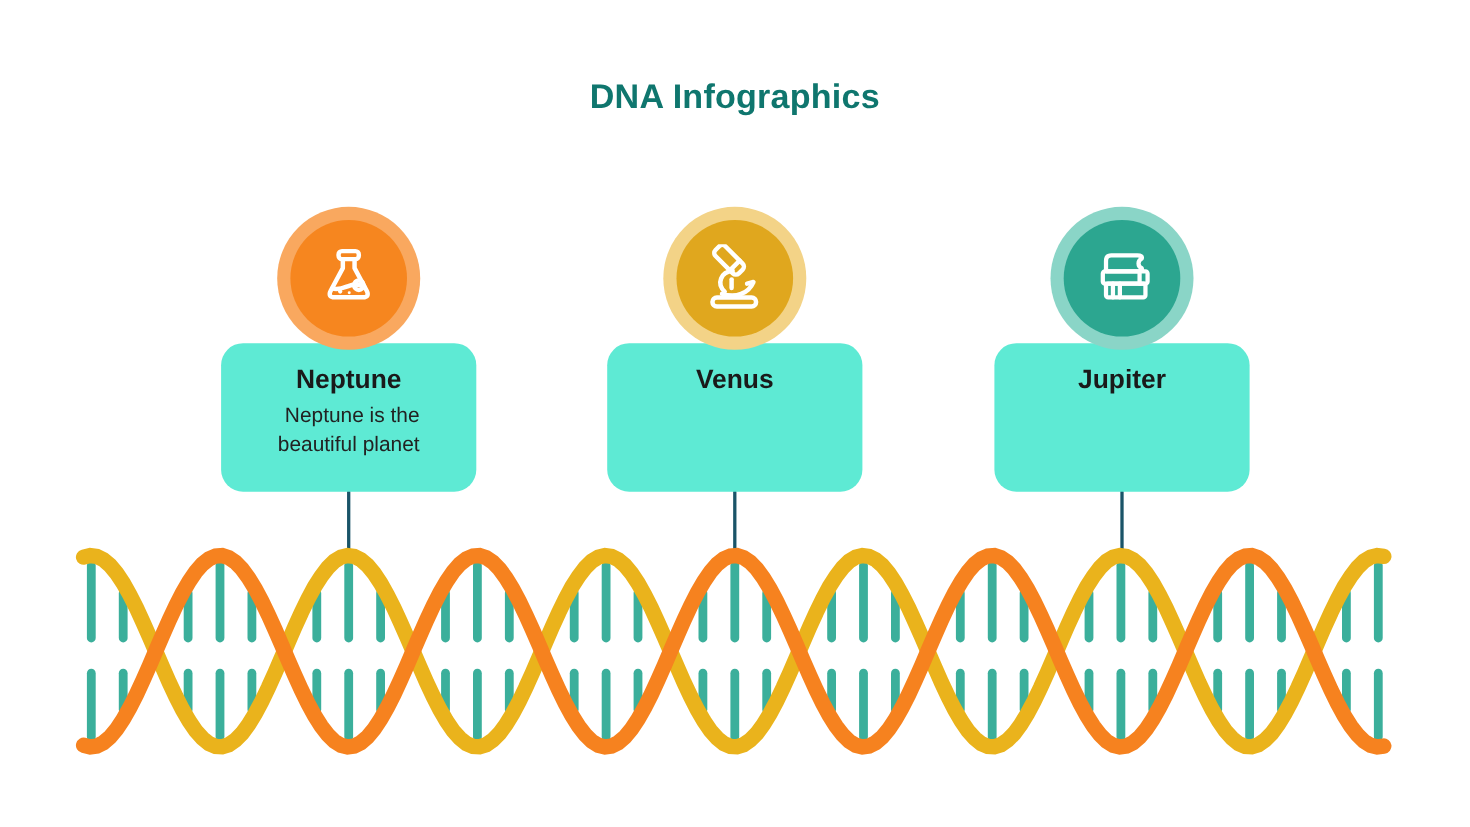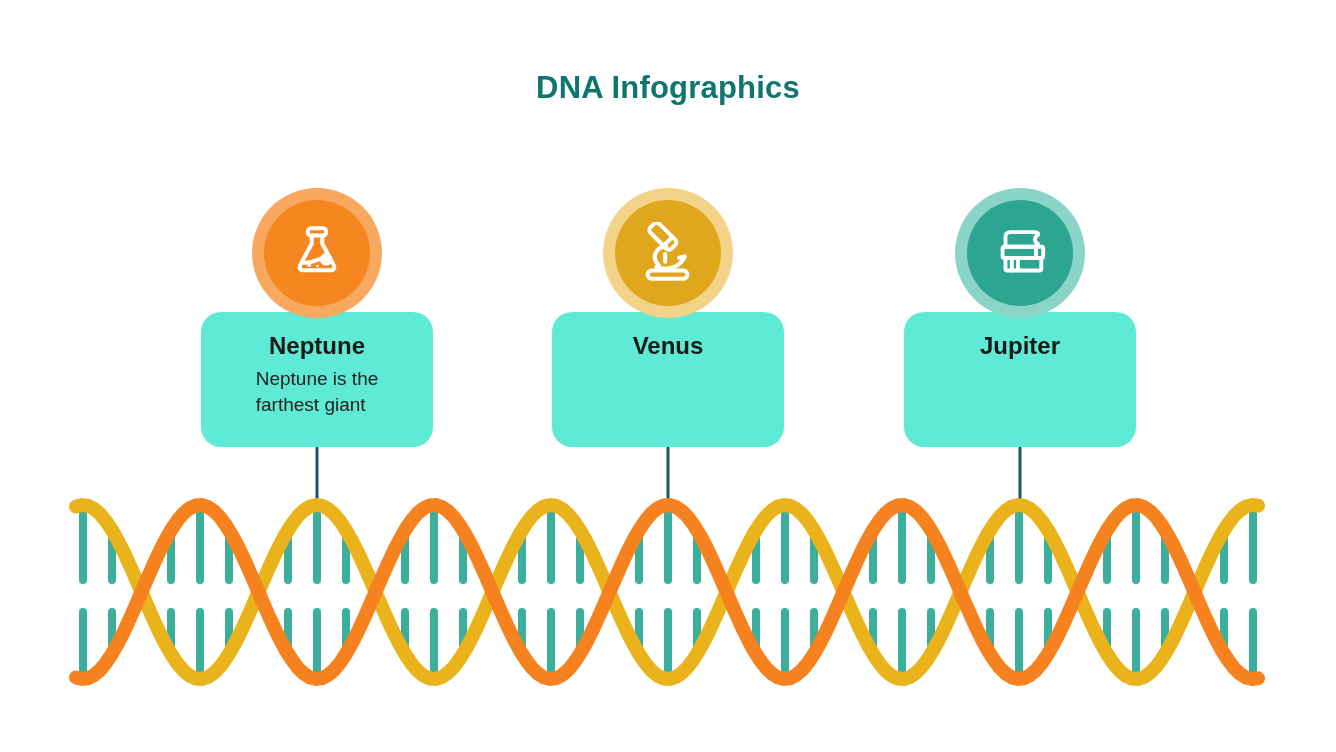--- a/index.html
+++ b/index.html
@@ -26,21 +26,21 @@
     box-sizing:border-box;
     display:flex;flex-direction:column;align-items:center;
     padding-top:19px;
     z-index:1;
   }
   .card-title{
     font-size:24px;font-weight:700;color:#1a1a1a;line-height:30px;
     text-align:center;
   }
   .card-desc{
-    margin-top:5px;text-align:left;
+    margin-top:5px;text-align:right;
     font-size:19px;color:#222222;line-height:26px;
   }
 
   .icon-ring{
     position:absolute;top:188px;left:-65px;width:130px;height:130px;
     border-radius:50%;z-index:2;
   }
   .icon-circle{
     position:absolute;top:12px;left:12px;width:106px;height:106px;
     border-radius:50%;
@@ -125,21 +125,21 @@
       <path d="M76 677.5 L82 679.0 L88 678.2 L94 675.2 L100 670.1 L106 662.9 L112 653.9 L118 643.3 L124 631.4 L130 618.4 L136 604.8 L142 590.8 L148 576.9 L154 563.3 L160 550.5 L166 538.8 L172 528.5 L178 519.7 L184 512.9 L190 508.1 L196 505.5 L202 505.1 L208 507.0 L214 511.1 L220 517.2 L226 525.4 L232 535.2 L238 546.5 L244 559.0 L250 572.3 L256 586.2 L262 600.2 L268 614.0 L274 627.2 L280 639.5 L286 650.6 L292 660.1 L298 667.9 L304 673.8 L310 677.5 L316 679.0 L322 678.2 L328 675.2 L334 670.1 L340 662.9 L346 653.9 L352 643.3 L358 631.4 L364 618.4 L370 604.8 L376 590.8 L382 576.9 L388 563.3 L394 550.5 L400 538.8 L406 528.5 L412 519.7 L418 512.9 L424 508.1 L430 505.5 L436 505.1 L442 507.0 L448 511.1 L454 517.2 L460 525.4 L466 535.2 L472 546.5 L478 559.0 L484 572.3 L490 586.2 L496 600.2 L502 614.0 L508 627.2 L514 639.5 L520 650.6 L526 660.1 L532 667.9 L538 673.8 L544 677.5 L550 679.0 L556 678.2 L562 675.2 L568 670.1 L574 662.9 L580 653.9 L586 643.3 L592 631.4 L598 618.4 L604 604.8 L610 590.8 L616 576.9 L622 563.3 L628 550.5 L634 538.8 L640 528.5 L646 519.7 L652 512.9 L658 508.1 L664 505.5 L670 505.1 L676 507.0 L682 511.1 L688 517.2 L694 525.4 L700 535.2 L706 546.5 L712 559.0 L718 572.3 L724 586.2 L730 600.2 L736 614.0 L742 627.2 L748 639.5 L754 650.6 L760 660.1 L766 667.9 L772 673.8 L778 677.5 L784 679.0 L790 678.2 L796 675.2 L802 670.1 L808 662.9 L814 653.9 L820 643.3 L826 631.4 L832 618.4 L838 604.8 L844 590.8 L850 576.9 L856 563.3 L862 550.5 L868 538.8 L874 528.5 L880 519.7 L886 512.9 L892 508.1 L898 505.5 L904 505.1 L910 507.0 L916 511.1 L922 517.2 L928 525.4 L934 535.2 L940 546.5 L946 559.0 L952 572.3 L958 586.2 L964 600.2 L970 614.0 L976 627.2 L982 639.5 L988 650.6 L994 660.1 L1000 667.9 L1006 673.8 L1012 677.5 L1018 679.0 L1024 678.2 L1030 675.2 L1036 670.1 L1042 662.9 L1048 653.9 L1054 643.3 L1060 631.4 L1066 618.4 L1072 604.8 L1078 590.8 L1084 576.9 L1090 563.3 L1096 550.5 L1102 538.8 L1108 528.5 L1114 519.7 L1120 512.9 L1126 508.1 L1132 505.5 L1138 505.1 L1144 507.0 L1150 511.1 L1156 517.2 L1162 525.4 L1168 535.2 L1174 546.5 L1180 559.0 L1186 572.3 L1192 586.2 L1198 600.2 L1204 614.0 L1210 627.2 L1216 639.5 L1222 650.6 L1228 660.1 L1234 667.9 L1240 673.8 L1246 677.5 L1252 679.0 L1258 678.2 " fill="none" stroke="#F6821F" stroke-width="14" stroke-linecap="round"></path>
     </svg>
 
   <div class="slide-title">DNA Infographics</div>
 
   <div class="card-group" style="left:317px">
     <div class="info-card">
       <div class="card-title">Neptune</div>
       <div class="card-desc">
         <span>Neptune is the</span><br>
-        <span>farthest giant</span>
+        <span>beautiful planet</span>
       </div>
     </div>
     <div class="icon-ring" style="background: rgb(249, 168, 95);">
       <div class="icon-circle" style="background: rgb(246, 134, 31);">
         <svg width="62" height="62" viewBox="0 0 64 64" fill="none" stroke="#ffffff" stroke-width="4.2" stroke-linecap="round" stroke-linejoin="round">
           <rect x="22.5" y="6.5" width="19" height="7.5" rx="3.2"></rect>
           <path d="M 26.5 14 L 26.5 22.5 L 15.2 43.5 Q 12 49.8 18.8 49.8 L 45.2 49.8 Q 52 49.8 48.8 43.5 L 37.5 22.5 L 37.5 14"></path>
           <path d="M 16.5 41.5 C 23 43.5 28 40.5 33 38.8 C 37.5 37.3 41.5 37.3 46.5 39.8"></path>
           <circle cx="41.5" cy="38.5" r="4.4"></circle>
           <circle cx="24" cy="44.5" r="2" fill="#ffffff" stroke="none"></circle>

